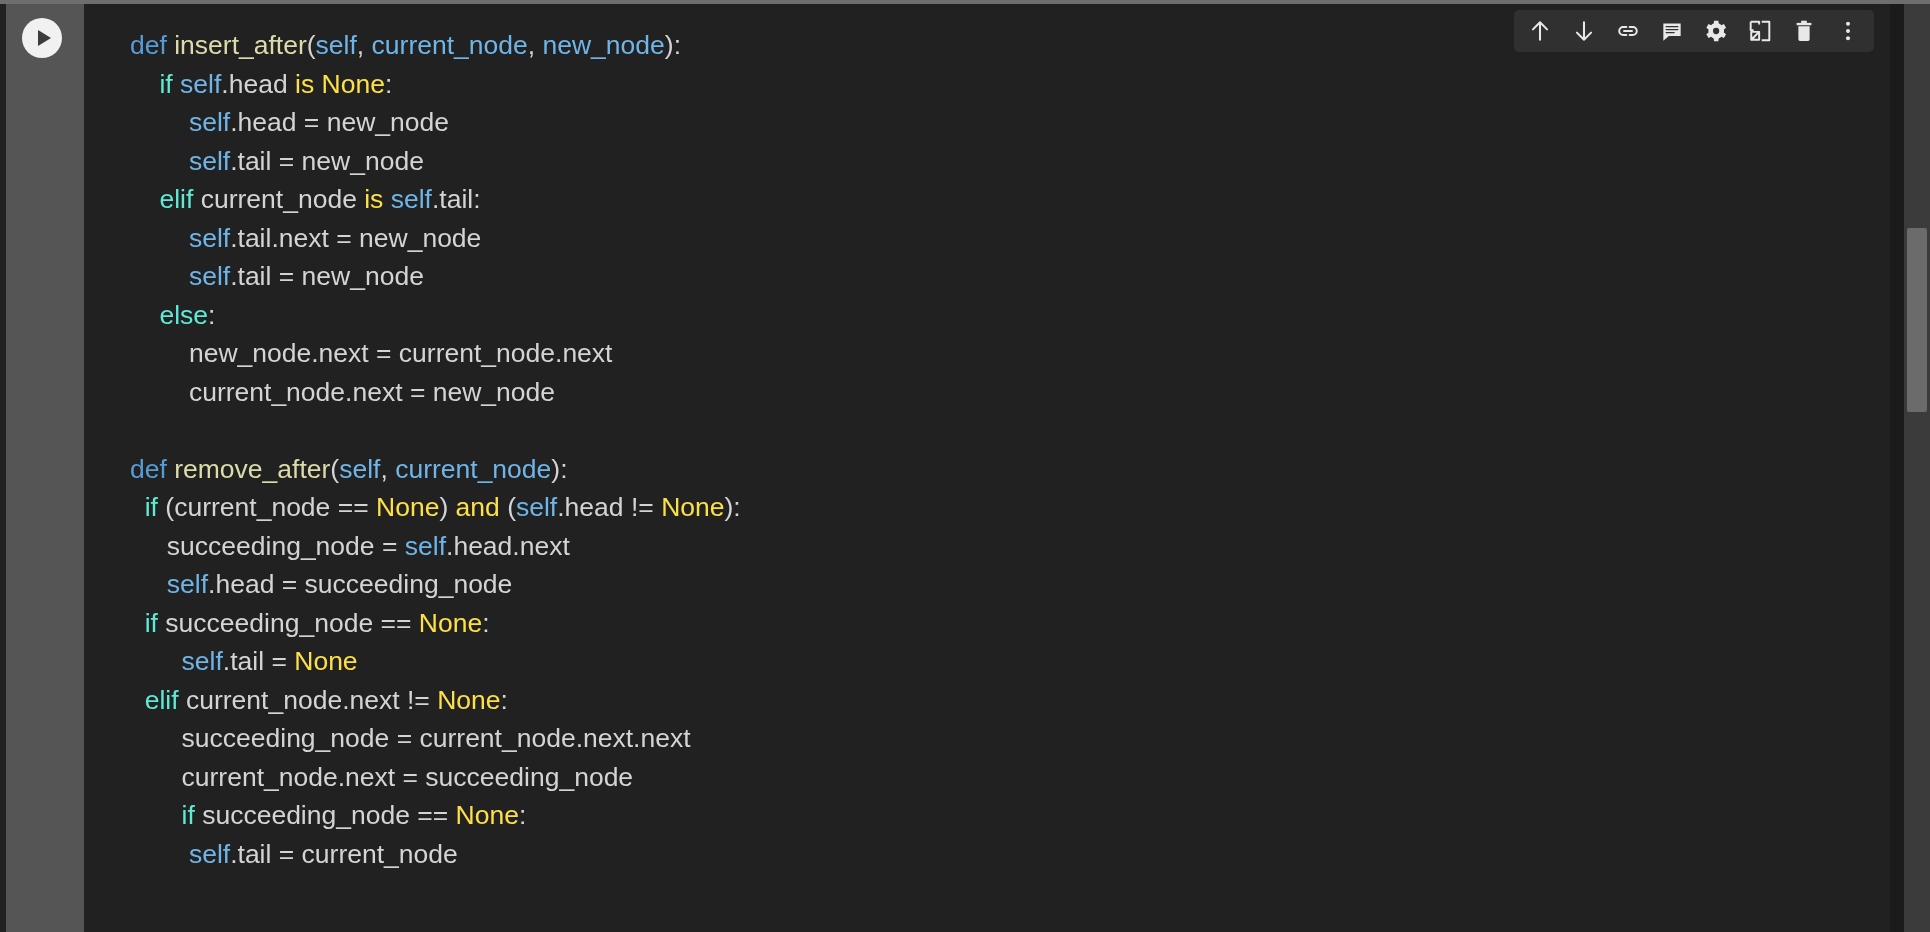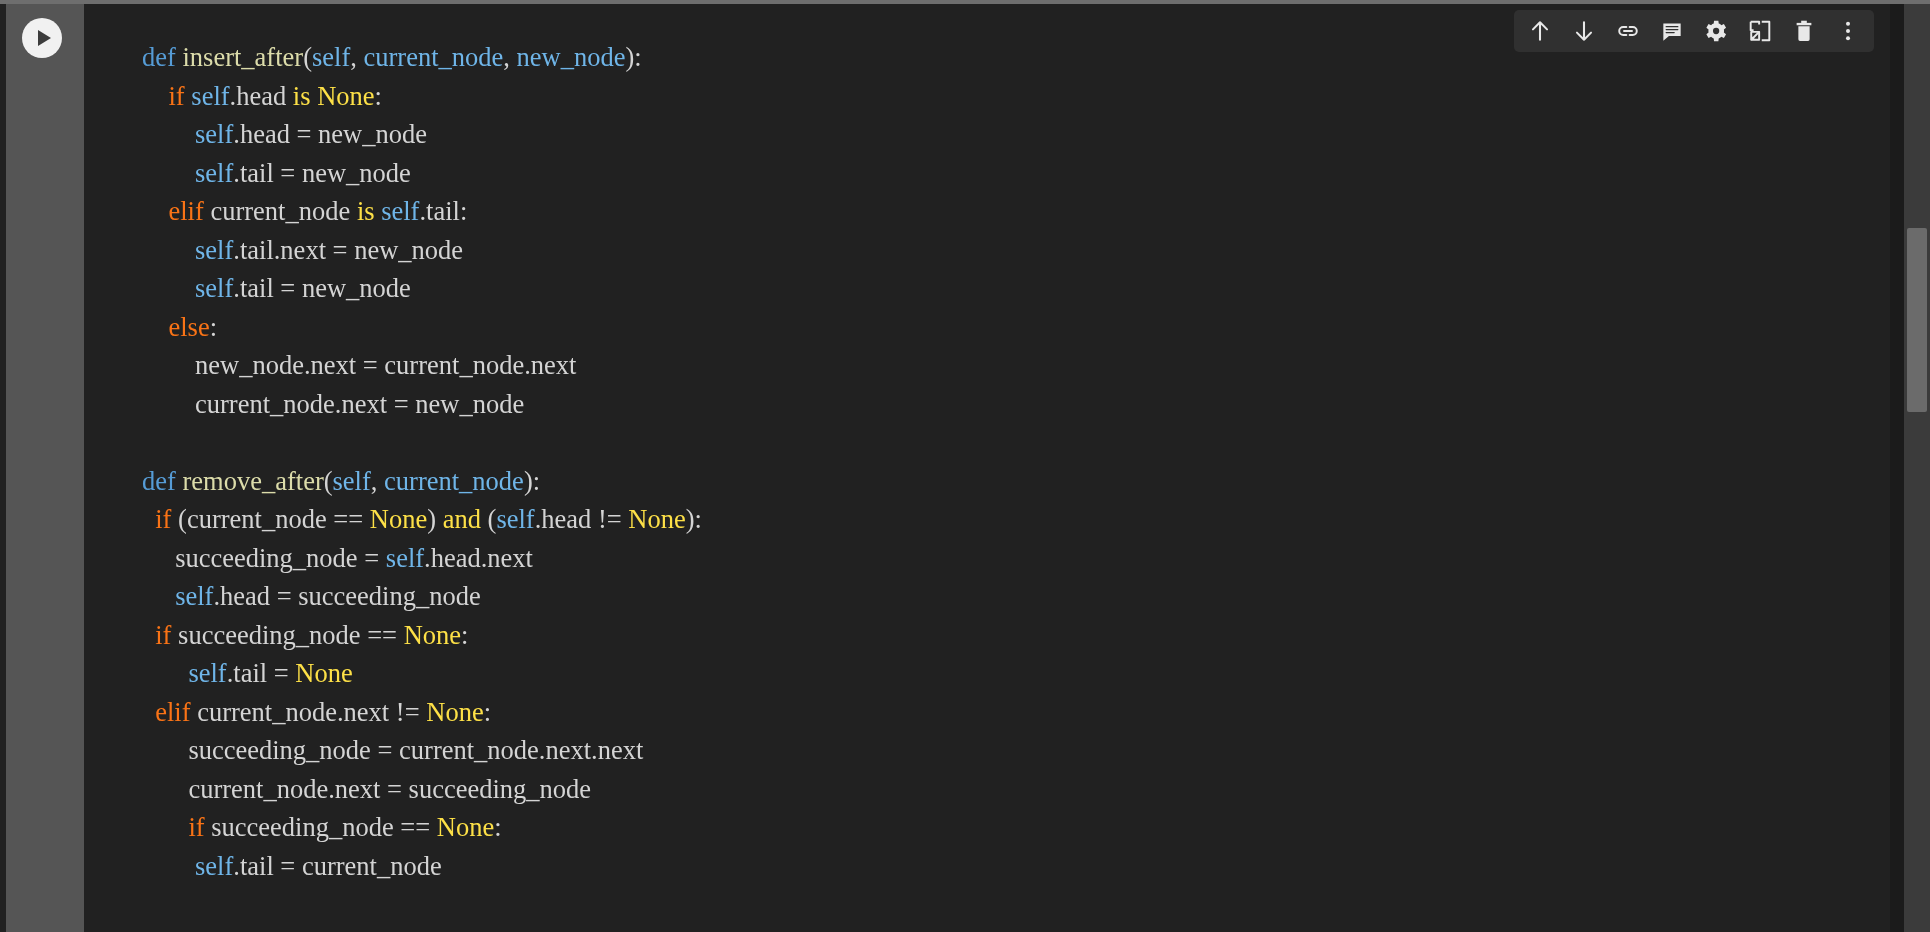--- a/index.html
+++ b/index.html
@@ -68,34 +68,34 @@
   .code-area {
     position: absolute;
     top: 4px;
     left: 84px;
     right: 48px;
     bottom: 0;
     background: #212121;
     overflow: hidden;
   }
   .code-pre {
-    margin: 12px;
+    margin: 0;
     padding: 22px 0 0 0;
-    font-family: Liberation Serif, serif;
+    font-family: Liberation Sans, sans-serif;
     font-size: 26.5px;
     line-height: 38.5px;
     letter-spacing: 0px;
     white-space: pre;
     color: #d4d4d4;
     -webkit-font-smoothing: antialiased;
   }
   .code-line { display: block; height: 38.5px; padding-left: 46px; }
 
   
-  .t-kw   { color: #f97316; }          
+  .t-kw   { color: #5eead4; }          
   .t-def  { color: #569cd6; }          
   .t-fn   { color: #dcdcaa; }          
   .t-self { color: #6fb5e8; }          
   .t-const{ color: #fde047; }          
   .t-pl   { color: #d4d4d4; }
 
   
   .cell-toolbar {
     position: absolute;
     top: 10px;

